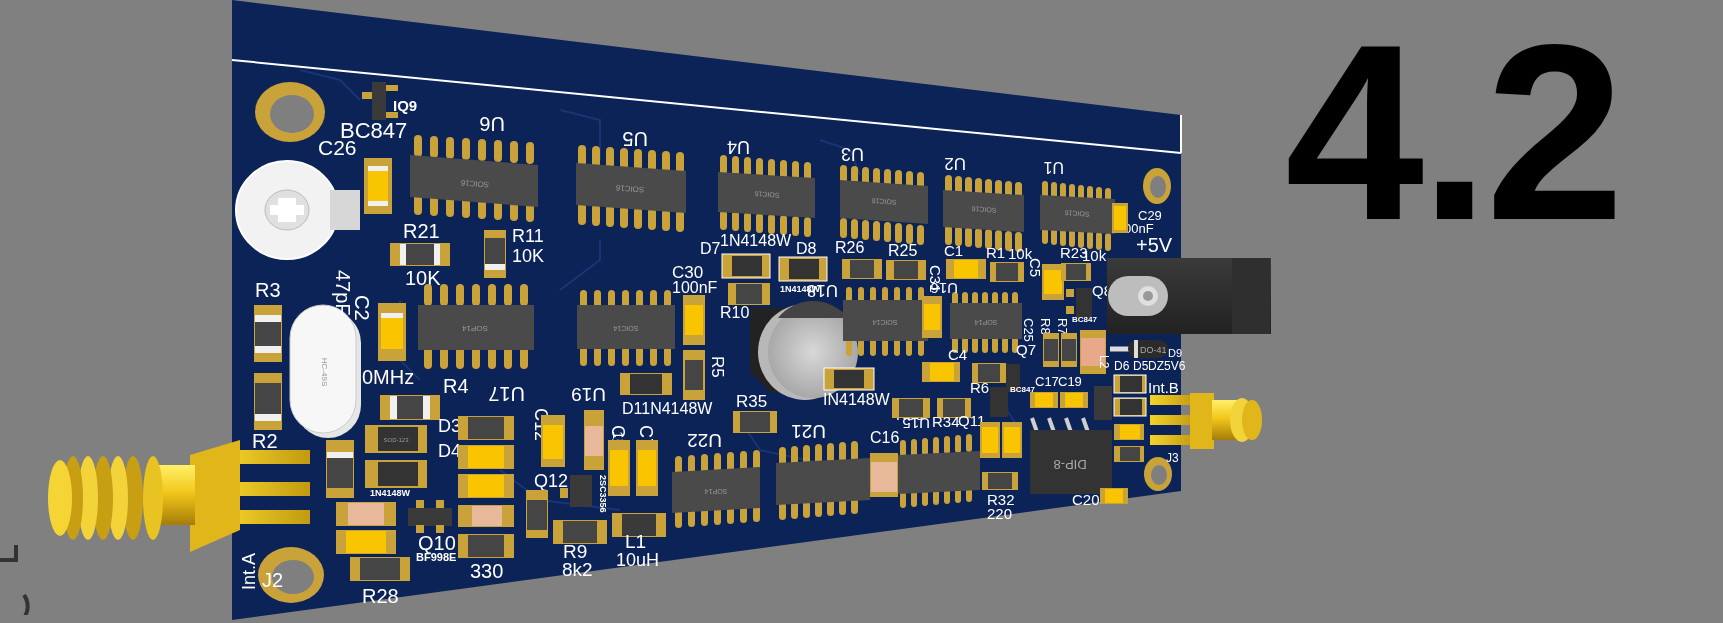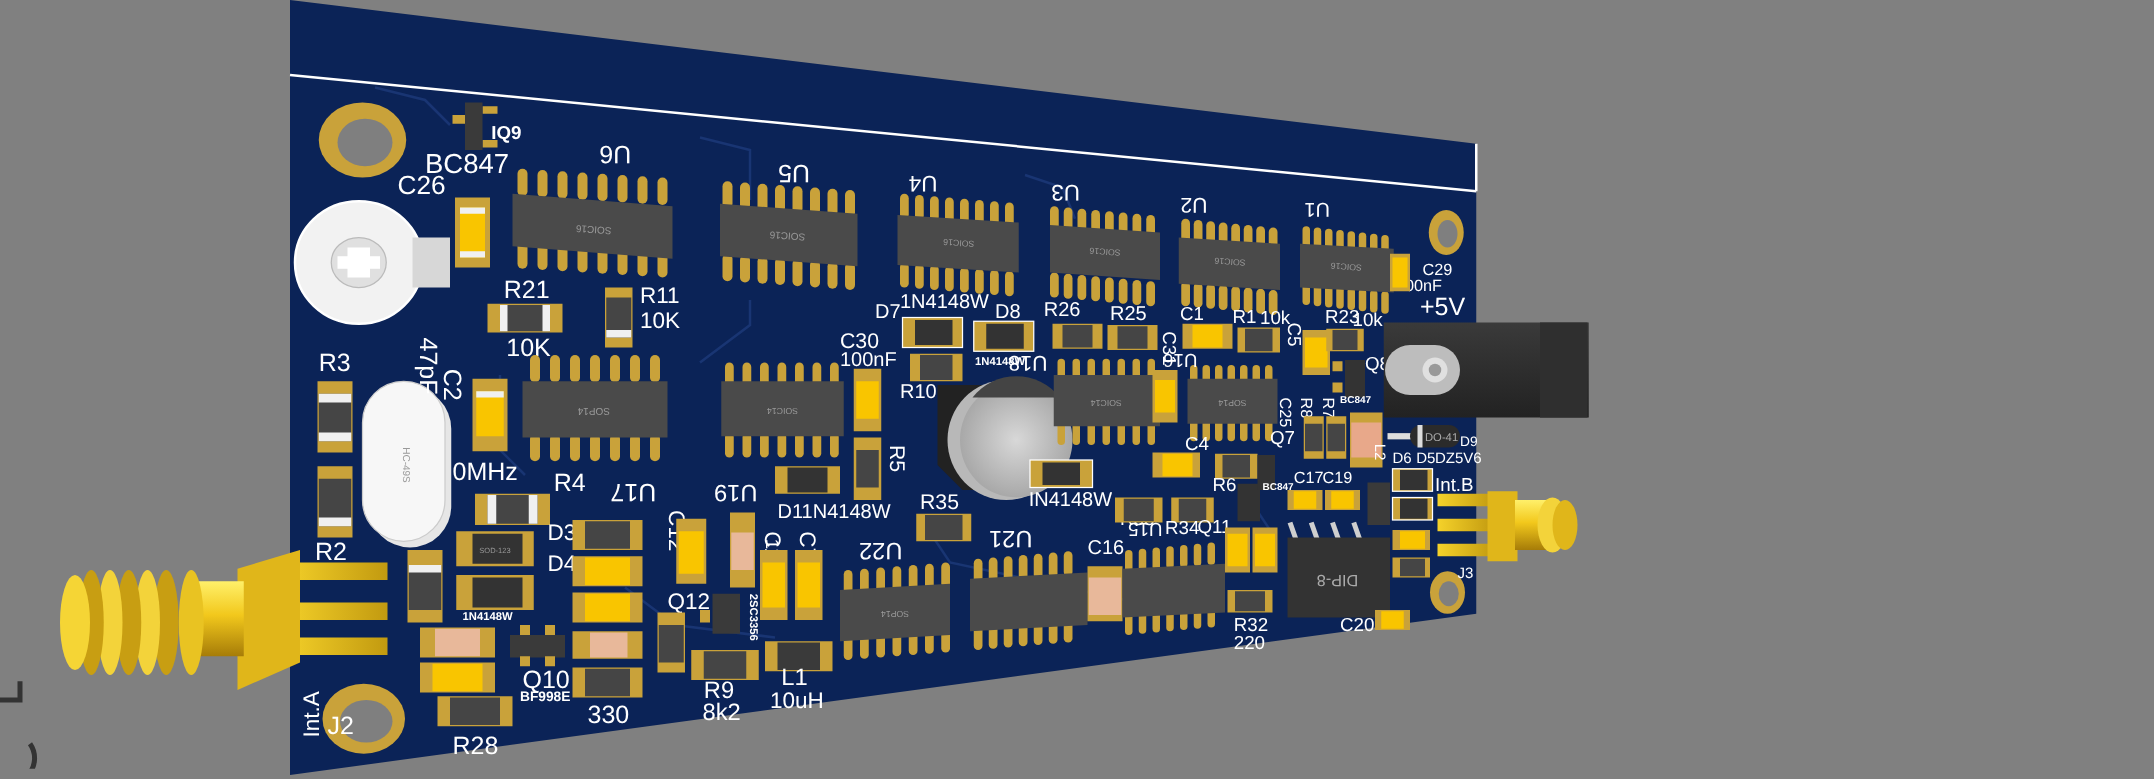--- a/index.html
+++ b/index.html
@@ -778,18 +778,19 @@
     <rect x="1150" y="395" width="45" height="10" fill="url(#goldH)"></rect>
     <rect x="1150" y="415" width="45" height="10" fill="url(#goldH)"></rect>
     <rect x="1150" y="435" width="45" height="10" fill="url(#goldH)"></rect>
     <rect x="1190" y="393" width="24" height="56" fill="#e0b61a"></rect>
     <rect x="1212" y="400" width="30" height="40" fill="url(#gold)"></rect>
     <ellipse cx="1242" cy="420" rx="12" ry="22" fill="#f3d33a"></ellipse>
     <ellipse cx="1252" cy="420" rx="10" ry="20" fill="#e0b61a"></ellipse>
   </g>
 </svg>
 
+<div class="version">4.2</div>
 
 <svg class="rot-icon" viewBox="0 0 34 90">
   <path d="M0,35 L16,35 L16,20" fill="none" stroke="#333" stroke-width="4"></path>
   <path d="M24,70 A20,20 0 0 1 0,100" fill="none" stroke="#333" stroke-width="4"></path>
 </svg>
 </div>
 
 </body></html>

